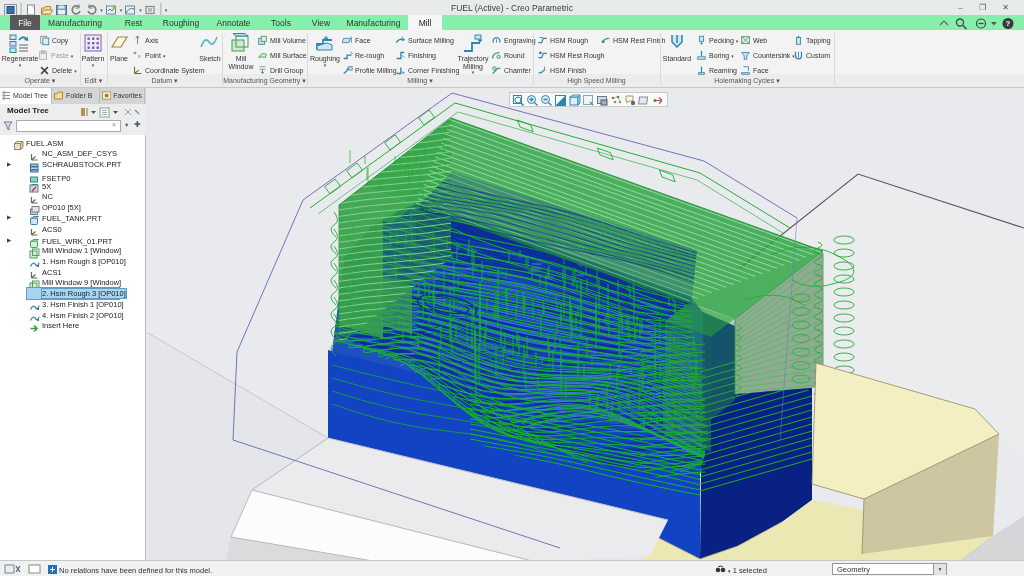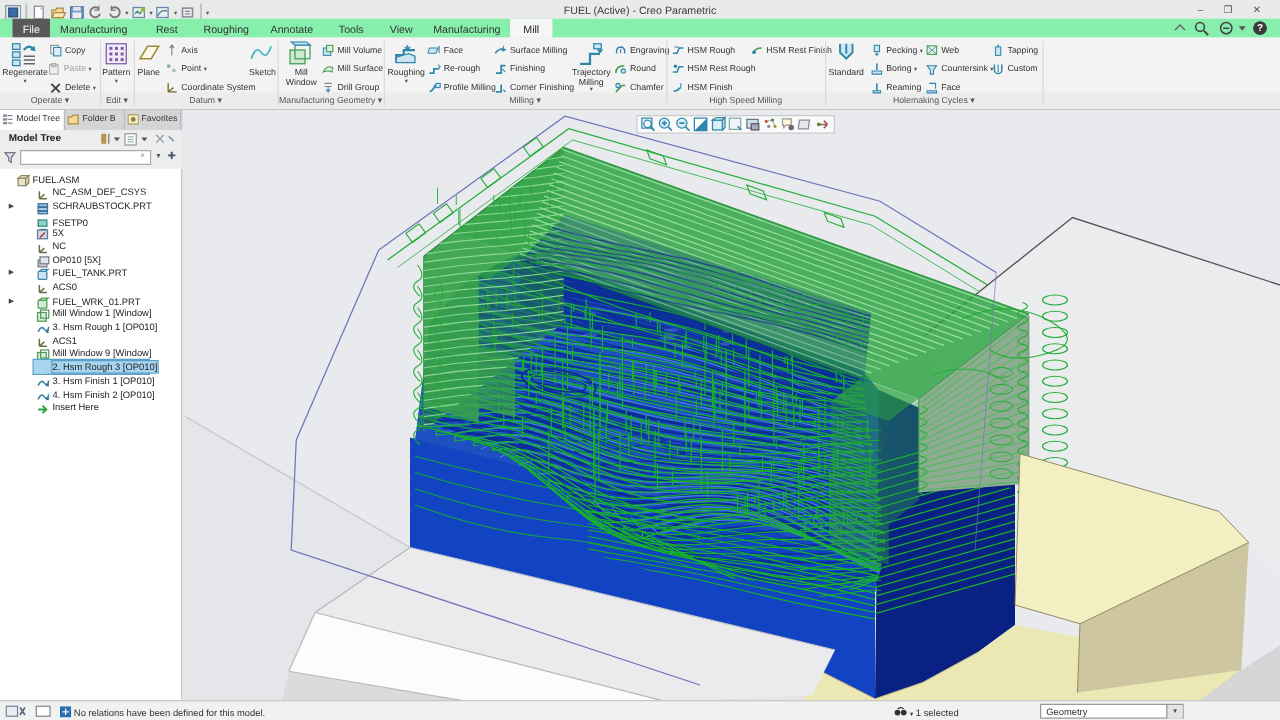--- a/index.html
+++ b/index.html
@@ -528,21 +528,21 @@
               <rect x="1" y="3" width="7" height="7" fill="#d8eed8" stroke="#4d9e5a"></rect>
               <rect x="3.5" y="1" width="6.5" height="6.5" fill="none" stroke="#4d9e5a"></rect>
             </svg></span>
           <span class="tlab" style="left:42px">Mill Window 1 [Window]</span>
         </div>
         <div class="trow" style="top:118.2px">
           <span class="tico" style="left:29px"><svg width="11" height="11" viewBox="0 0 11 11">
               <path d="M1.5 8.5 q2.5 -5.5 5 -2 t3.5 -2" fill="none" stroke="#3a86ac" stroke-width="1.3"></path>
               <path d="M8 7 l2 2 m0 -2 l-2 2" stroke="#3a6e9c" stroke-width="0.9"></path>
             </svg></span>
-          <span class="tlab" style="left:42px">3. Hsm Rough 1 [OP010]</span>
+          <span class="tlab" style="left:42px">1. Hsm Rough 8 [OP010]</span>
         </div>
         <div class="trow" style="top:129.0px">
           <span class="tico" style="left:29px"><svg width="11" height="11" viewBox="0 0 11 11">
               <path d="M2.5 9 h6 M2.5 9 V3 M2.5 9 l4 -3.5" stroke="#6b6b45" stroke-width="1.2" fill="none"></path>
             </svg></span>
           <span class="tlab" style="left:42px">ACS1</span>
         </div>
         <div class="trow" style="top:139.8px">
           <span class="tico" style="left:29px"><svg width="11" height="11" viewBox="0 0 11 11">
               <rect x="1" y="3" width="7" height="7" fill="#d8eed8" stroke="#4d9e5a"></rect>

